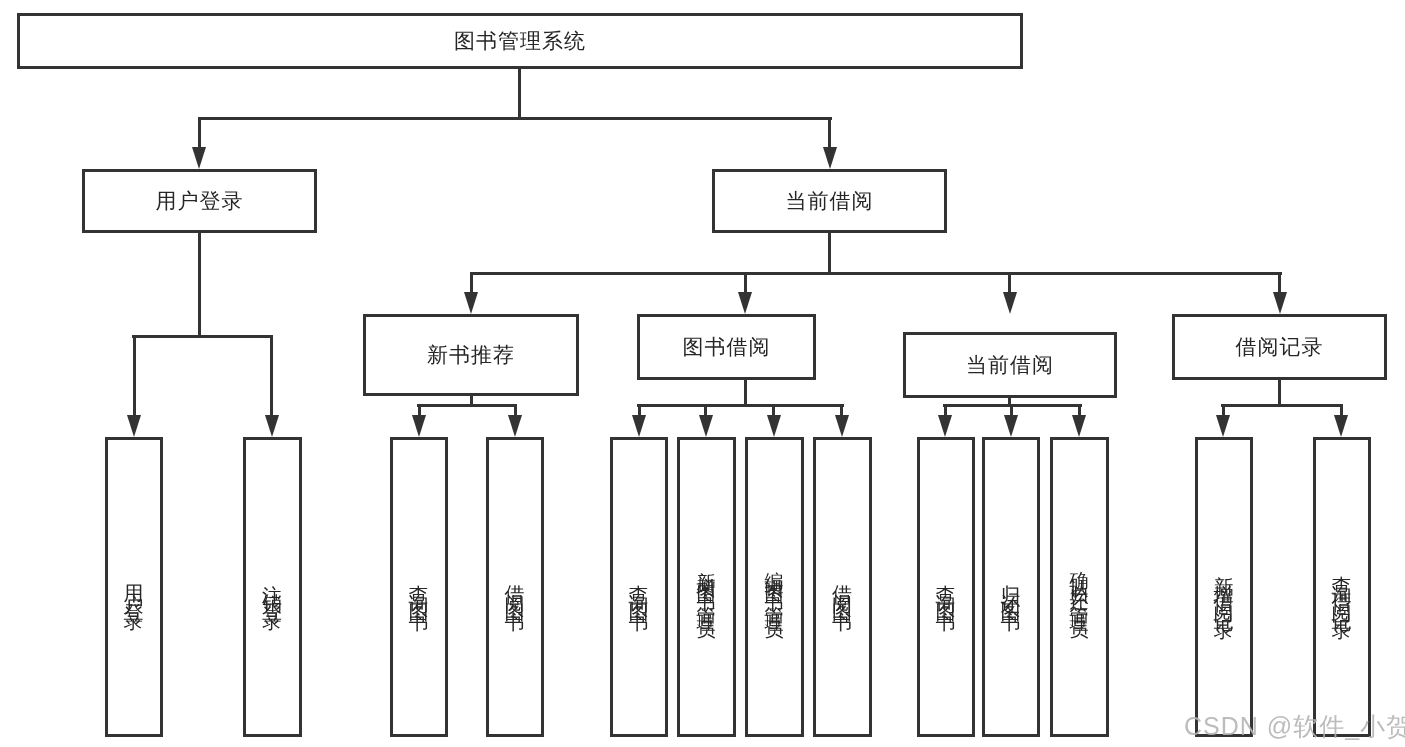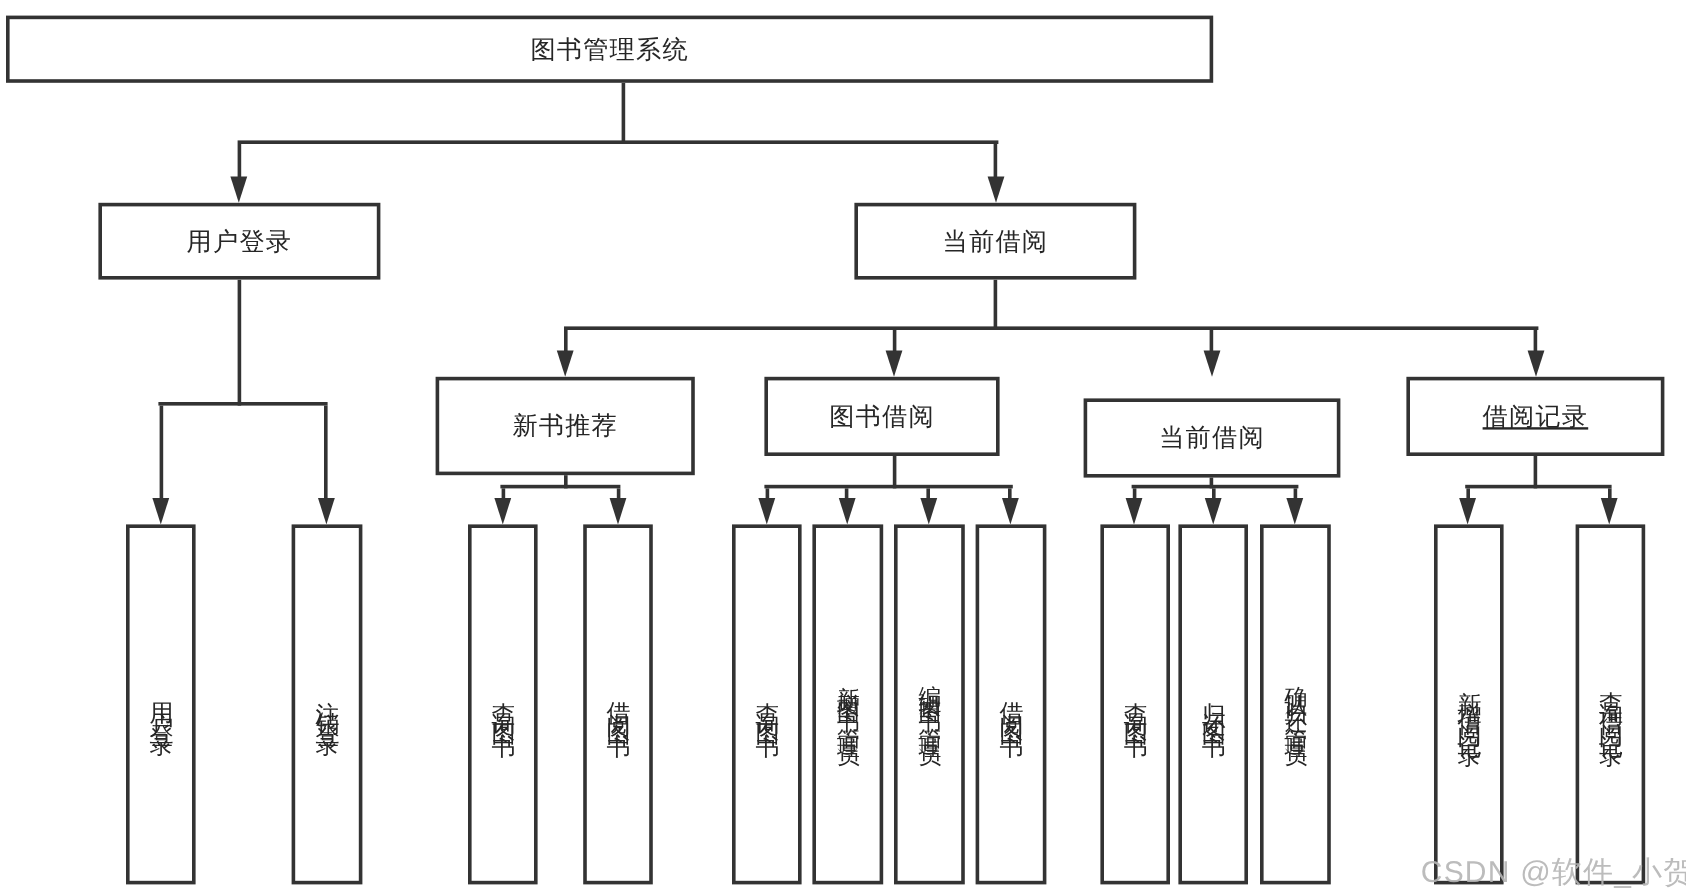--- a/index.html
+++ b/index.html
@@ -125,41 +125,41 @@
   <div class="arrow" style="left:1004px; top:415px;"></div>
   <div class="arrow" style="left:1072px; top:415px;"></div>
 
   <div class="line" style="left:1278px; top:380px; width:3px; height:27px;"></div>
   <div class="line" style="left:1221px; top:404px; width:122px; height:3px;"></div>
   <div class="line" style="left:1222px; top:407px; width:3px; height:9px;"></div>
   <div class="line" style="left:1340px; top:407px; width:3px; height:9px;"></div>
   <div class="arrow" style="left:1216px; top:415px;"></div>
   <div class="arrow" style="left:1334px; top:415px;"></div>
 
-  <div class="node" style="left:5px; top:13px; width:1006px; height:56px;">
+  <div class="node" style="left:17px; top:13px; width:1006px; height:56px;">
     <span>图书管理系统</span>
   </div>
 
   <div class="node" style="left:82px; top:169px; width:235px; height:64px;">
     <span>用户登录</span>
   </div>
   <div class="node" style="left:712px; top:169px; width:235px; height:64px;">
     <span>当前借阅</span>
   </div>
 
   <div class="node" style="left:363px; top:314px; width:216px; height:82px;">
     <span>新书推荐</span>
   </div>
-  <div class="node" style="left:637px; top:314px; width:196px; height:66px;">
+  <div class="node" style="left:637px; top:314px; width:179px; height:66px;">
     <span>图书借阅</span>
   </div>
   <div class="node" style="left:903px; top:332px; width:214px; height:66px;">
     <span>当前借阅</span>
   </div>
-  <div class="node" style="left:1172px; top:314px; width:215px; height:66px;text-decoration:underline;">
+  <div class="node" style="left:1172px; top:314px; width:215px; height:66px;">
     <span>借阅记录</span>
   </div>
 
   <div class="vnode" style="left:105px; top:437px; width:58px; height:300px;">
     <span class="vtext">用户登录</span>
   </div>
   <div class="vnode" style="left:243px; top:437px; width:59px; height:300px;">
     <span class="vtext">注销登录</span>
   </div>
 

